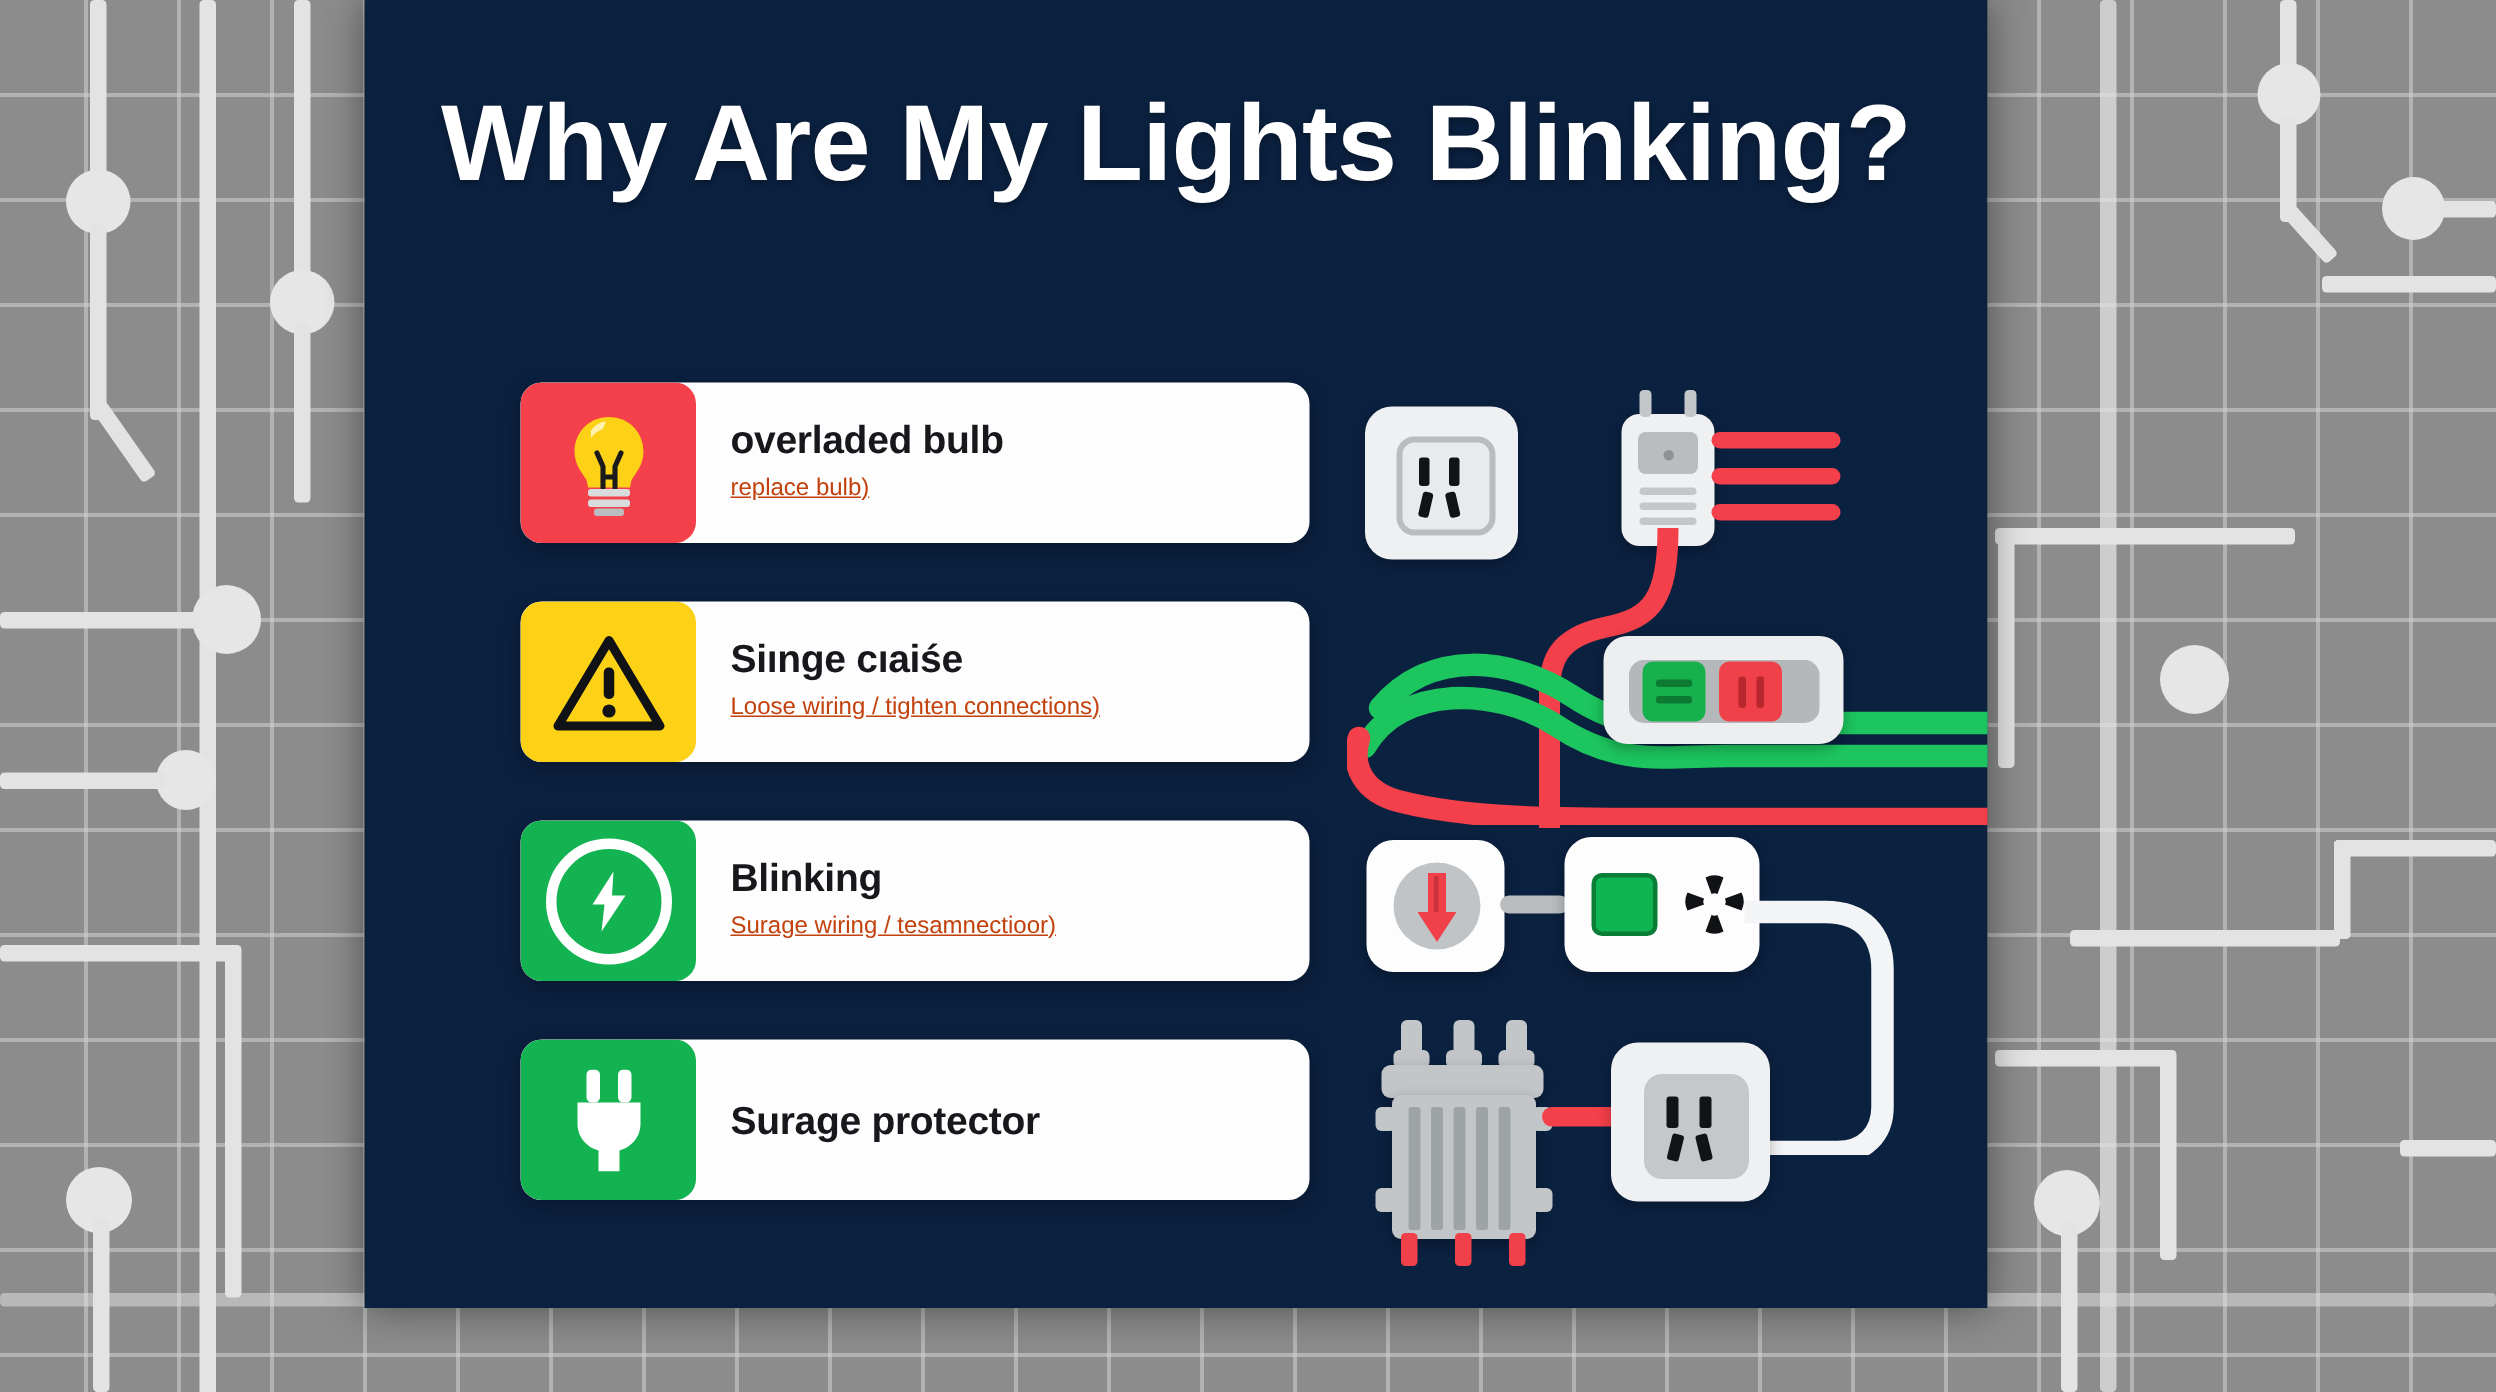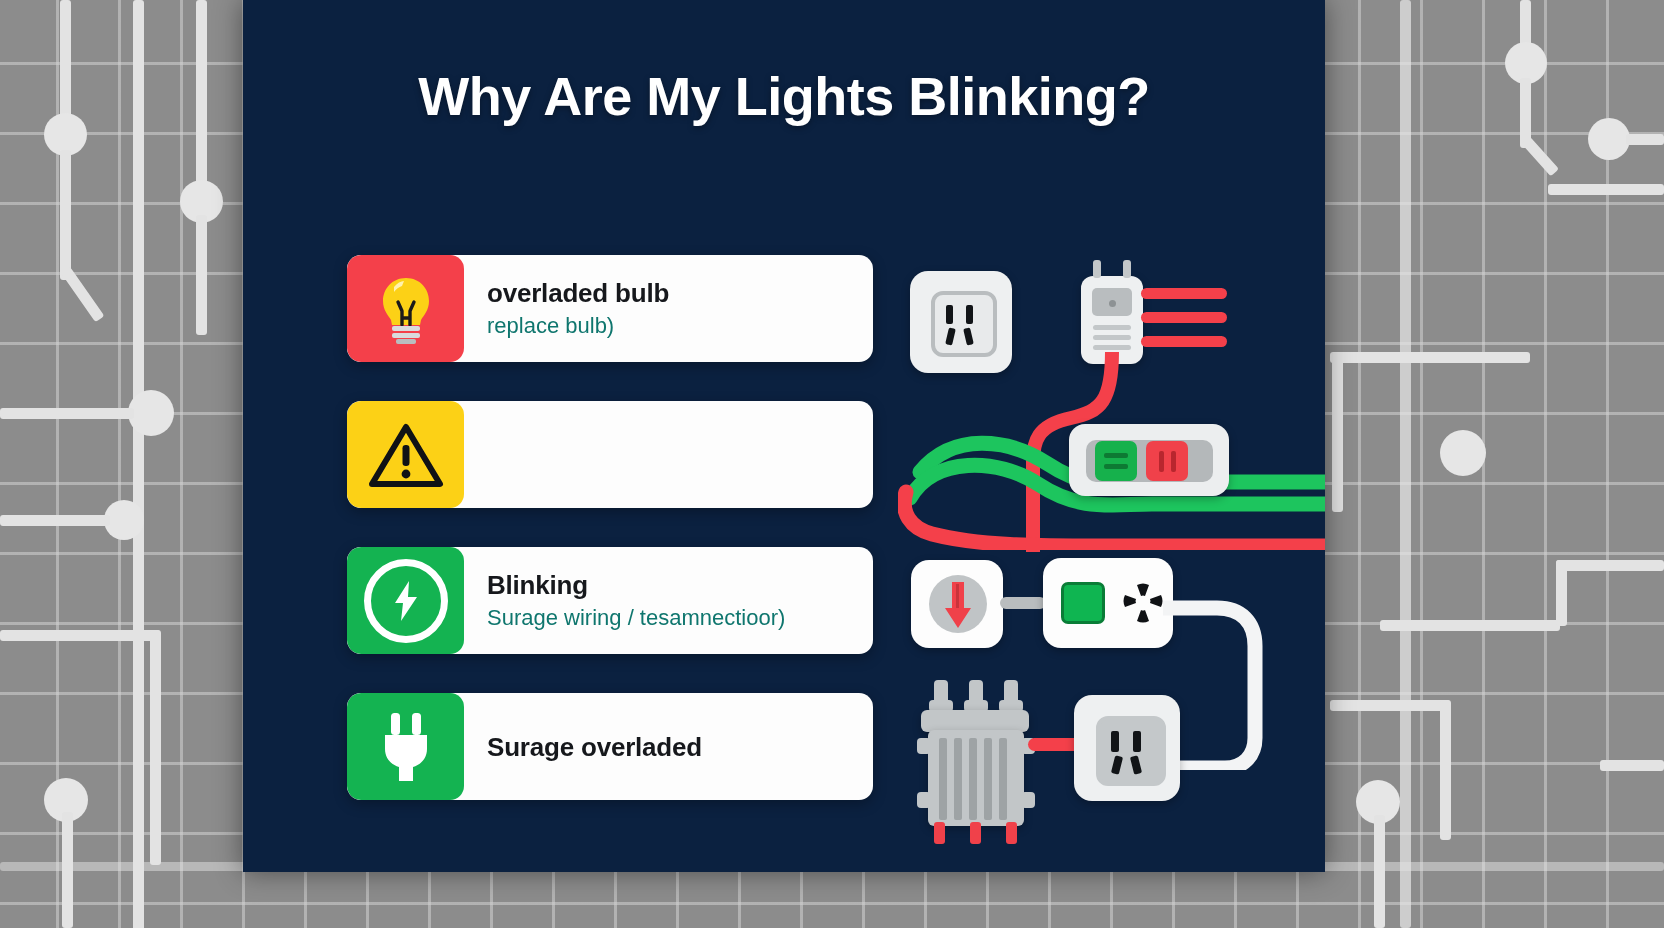--- a/index.html
+++ b/index.html
@@ -55,21 +55,21 @@
   }
 
   
   .title-wrap {
     position: absolute;
     left: 0; top: 58px; width: 1082px;
     text-align: center;
     color: #ffffff;
   }
   .title-line {
-    font-size: 54px;
+    font-size: 72px;
     font-weight: 700;
     letter-spacing: -0.5px;
     line-height: 76px;
     white-space: nowrap;
     text-shadow: 0 2px 6px rgba(0,0,0,.35);
   }
 
   
   .cards {
     position: absolute;
@@ -103,26 +103,27 @@
     justify-content: center;
   }
   .card-title {
     font-size: 26px;
     font-weight: 700;
     color: #16181c;
     line-height: 32px;
     letter-spacing: -0.2px;
   }
   .card-sub {
-    font-size: 22px;
+    font-size: 16px;
     font-weight: 400;
-    color: #0f766e;
+    color: #c2410c;
     line-height: 30px;
     margin-top: 2px;
     white-space: nowrap;
+    text-decoration: underline;
   }
 
   
   .illus { position: absolute; }
   .rr { position: absolute; }
 
   .outlet-box {
     position: absolute;
     background: #eef0f1;
     border-radius: 18px;
@@ -290,20 +291,24 @@
       </div>
 
       <div class="card">
         <div class="card-icon" style="background:#fcd116;">
           <svg width="76" height="68" viewBox="0 0 76 68">
             <path d="M38 6 L72 63 H4 Z" fill="none" stroke="#101215" stroke-width="6" stroke-linejoin="round"></path>
             <rect x="34.5" y="24" width="7" height="21" rx="3.2" fill="#101215"></rect>
             <circle cx="38" cy="53" r="4.4" fill="#101215"></circle>
           </svg>
         </div>
+        <div class="card-text">
+          <div class="card-title">Siınge cıaiśe</div>
+          <div class="card-sub">Loose wiring / tighten connections)</div>
+        </div>
       </div>
 
       <div class="card">
         <div class="card-icon" style="background:#14b351;">
           <div class="bolt-circle">
             <svg width="26" height="40" viewBox="0 0 26 40">
               <path d="M16 0 L2 22 h8 L8 40 L24 16 h-9 z" fill="#ffffff"></path>
             </svg>
           </div>
         </div>
@@ -315,21 +320,21 @@
 
       <div class="card">
         <div class="card-icon" style="background:#14b351;">
           <svg width="54" height="68" viewBox="0 0 54 68">
             <rect x="12" y="0" width="9" height="22" rx="3.5" fill="#ffffff"></rect>
             <rect x="33" y="0" width="9" height="22" rx="3.5" fill="#ffffff"></rect>
             <path d="M6 22 h42 v14 c0 10 -7 16 -14 18 v14 h-14 v-14 c-7 -2 -14 -8 -14 -18 z" fill="#ffffff"></path>
           </svg>
         </div>
         <div class="card-text">
-          <div class="card-title">Surage overladed</div>
+          <div class="card-title">Surage protector</div>
         </div>
       </div>
 
     </div>
 
     <div class="illus" style="left:0; top:0; width:1082px; height:872px;">
 
       <div class="rr" style="left:1010px; top:325px; width:0;"></div>
       <div class="wire" style="left:669px; top:326px; width:96px; height:12px; background:#b9bdbf;"></div>
 

